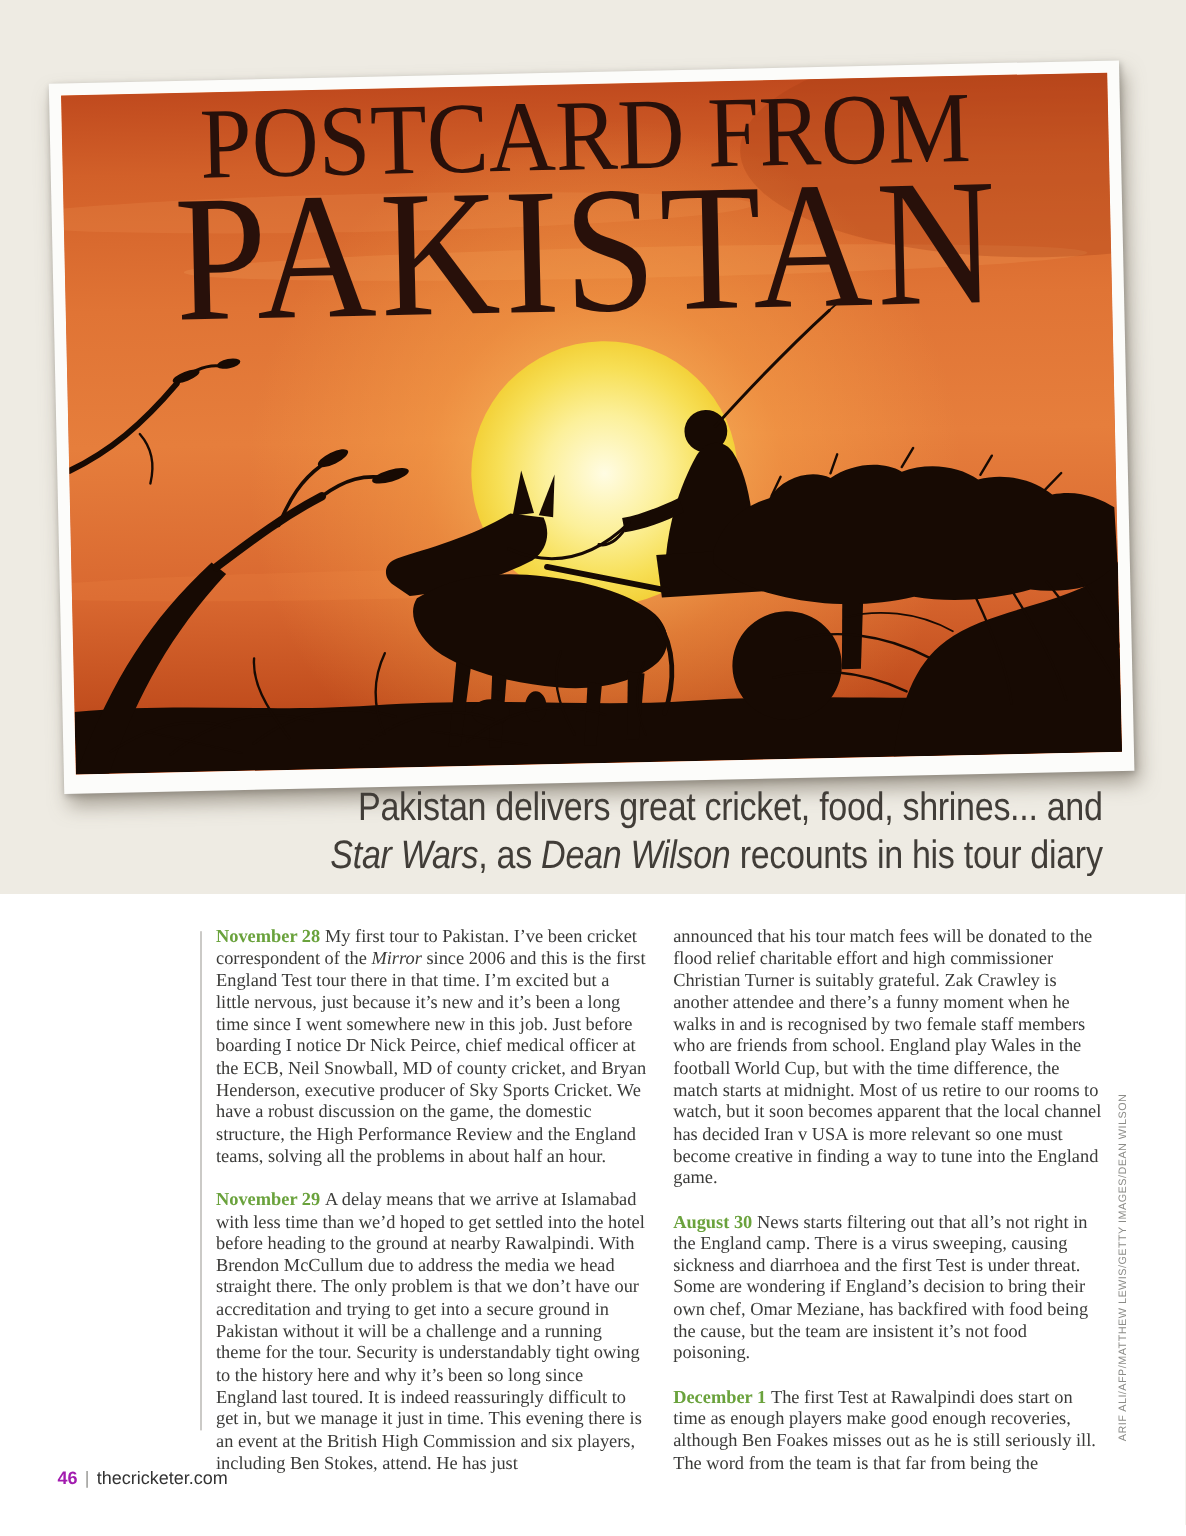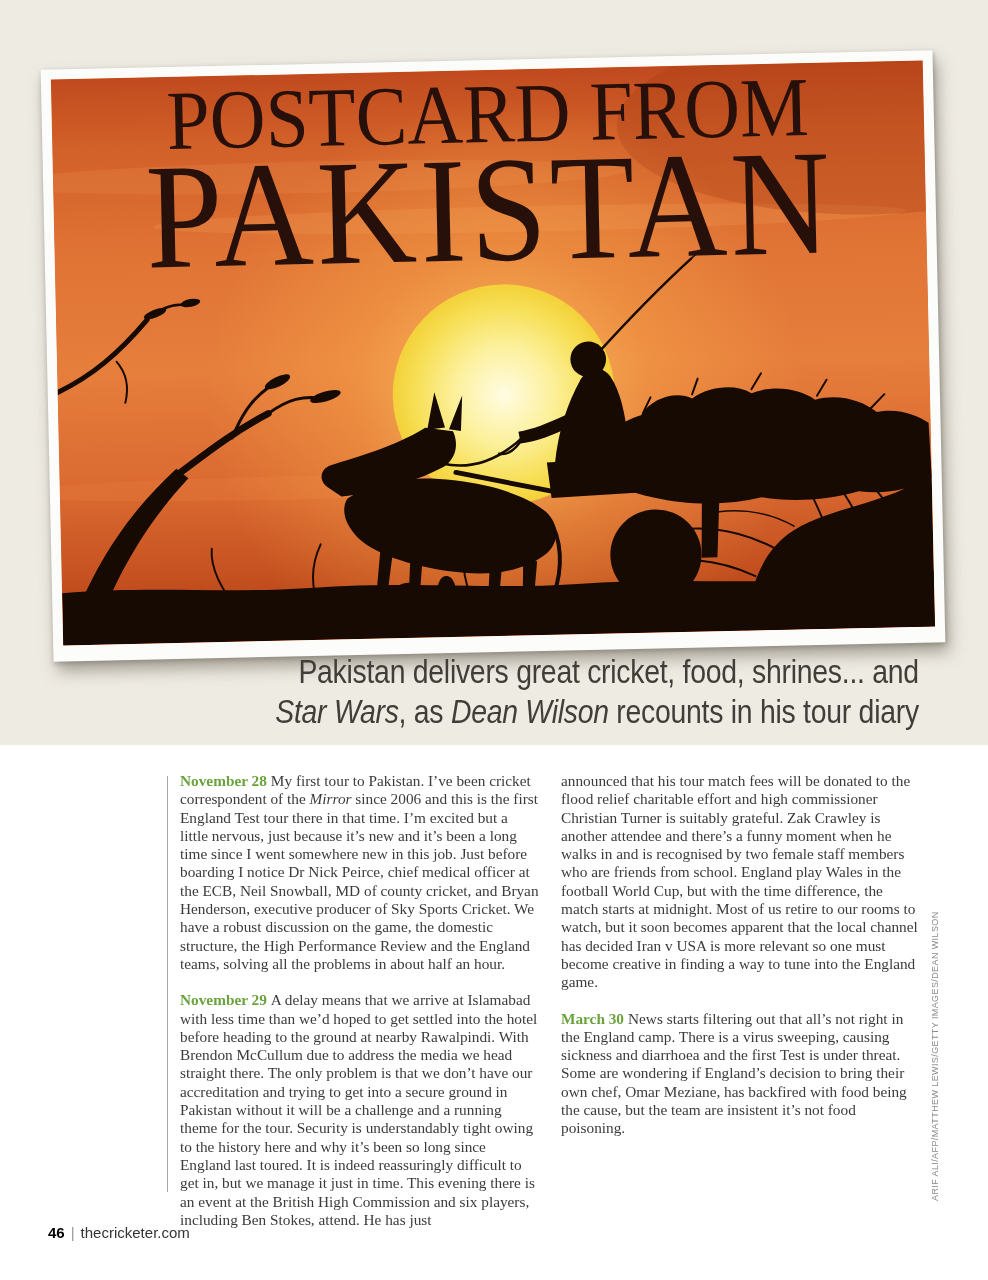--- a/index.html
+++ b/index.html
@@ -30,21 +30,21 @@
   .date{font-weight:bold;color:#6aa23c;margin-right:4px;}
   .cols i{font-style:italic;}
 
   
   .credit{position:absolute;left:801px;top:1060px;width:270px;height:12px;
     transform:rotate(-90deg);transform-origin:center;
     font-size:9px;letter-spacing:.4px;color:#8b8b87;white-space:nowrap;text-align:left;}
 
   
   .footer{position:absolute;left:48px;top:1224px;font-size:15px;color:#333;}
-  .footer .num{font-weight:bold;color:#000000;}
+  .footer .num{font-weight:bold;color:#a21caf;}
   .footer .pipe{color:#9a9a96;margin:0 6px;}
 </style>
 </head>
 <body>
 
 <div class="white-band"></div>
 
 <div class="photo-wrap">
   <div class="photo">
     <svg viewBox="0 0 880 575" width="872" height="566" preserveAspectRatio="none">
@@ -168,21 +168,22 @@
 </div>
 
 <div class="rule"></div>
 <div class="cols">
   <div>
     <p><span class="date">November 28</span><span>My first tour to Pakistan. I’ve been cricket correspondent of the </span><i>Mirror</i><span> since 2006 and this is the first England Test tour there in that time. I’m excited but a little nervous, just because it’s new and it’s been a long time since I went somewhere new in this job. Just before boarding I notice Dr Nick Peirce, chief medical officer at the ECB, Neil Snowball, MD of county cricket, and Bryan Henderson, executive producer of Sky Sports Cricket. We have a robust discussion on the game, the domestic structure, the High Performance Review and the England teams, solving all the problems in about half an hour.</span></p>
     <p><span class="date">November 29</span><span>A delay means that we arrive at Islamabad with less time than we’d hoped to get settled into the hotel before heading to the ground at nearby Rawalpindi. With Brendon McCullum due to address the media we head straight there. The only problem is that we don’t have our accreditation and trying to get into a secure ground in Pakistan without it will be a challenge and a running theme for the tour. Security is understandably tight owing to the history here and why it’s been so long since England last toured. It is indeed reassuringly difficult to get in, but we manage it just in time. This evening there is an event at the British High Commission and six players, including Ben Stokes, attend. He has just</span></p>
   </div>
   <div>
     <p><span>announced that his tour match fees will be donated to the flood relief charitable effort and high commissioner Christian Turner is suitably grateful. Zak Crawley is another attendee and there’s a funny moment when he walks in and is recognised by two female staff members who are friends from school. England play Wales in the football World Cup, but with the time difference, the match starts at midnight. Most of us retire to our rooms to watch, but it soon becomes apparent that the local channel has decided Iran v USA is more relevant so one must become creative in finding a way to tune into the England game.</span></p>
-    <p><span class="date">March 30</span><span>News starts filtering out that all’s not right in the England camp. There is a virus sweeping, causing sickness and diarrhoea and the first Test is under threat. Some are wondering if England’s decision to bring their own chef, Omar Meziane, has backfired with food being the cause, but the team are insistent it’s not food poisoning.</span></p>
+    <p><span class="date">August 30</span><span>News starts filtering out that all’s not right in the England camp. There is a virus sweeping, causing sickness and diarrhoea and the first Test is under threat. Some are wondering if England’s decision to bring their own chef, Omar Meziane, has backfired with food being the cause, but the team are insistent it’s not food poisoning.</span></p>
+    <p><span class="date">December 1</span><span>The first Test at Rawalpindi does start on time as enough players make good enough recoveries, although Ben Foakes misses out as he is still seriously ill. The word from the team is that far from being the</span></p>
   </div>
 </div>
 
 <div class="credit">ARIF ALI/AFP/MATTHEW LEWIS/GETTY IMAGES/DEAN WILSON</div>
 
 <div class="footer">
   <span class="num">46</span><span class="pipe">|</span><span>thecricketer.com</span>
 </div>
 
 </body></html>

